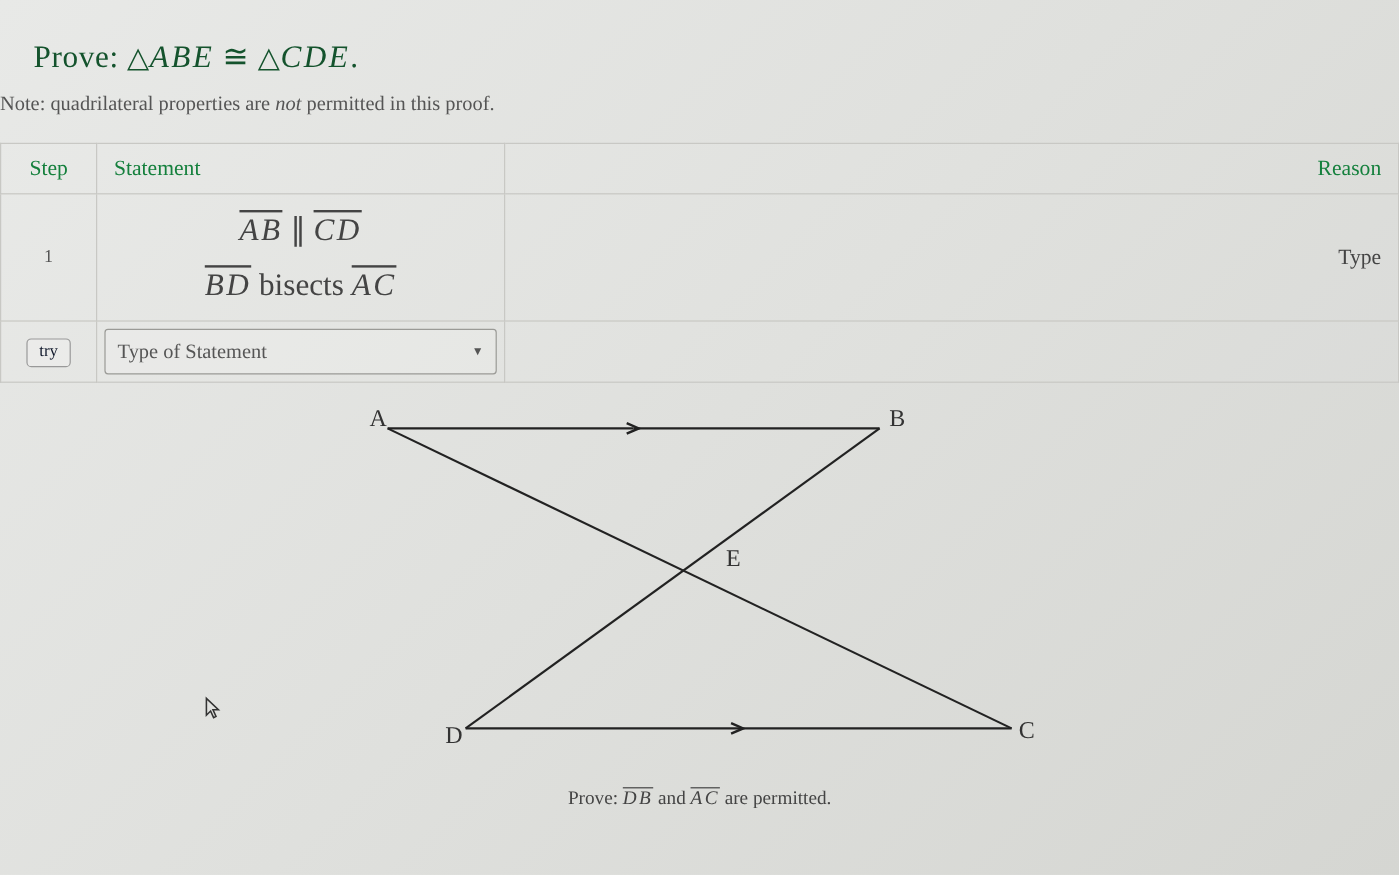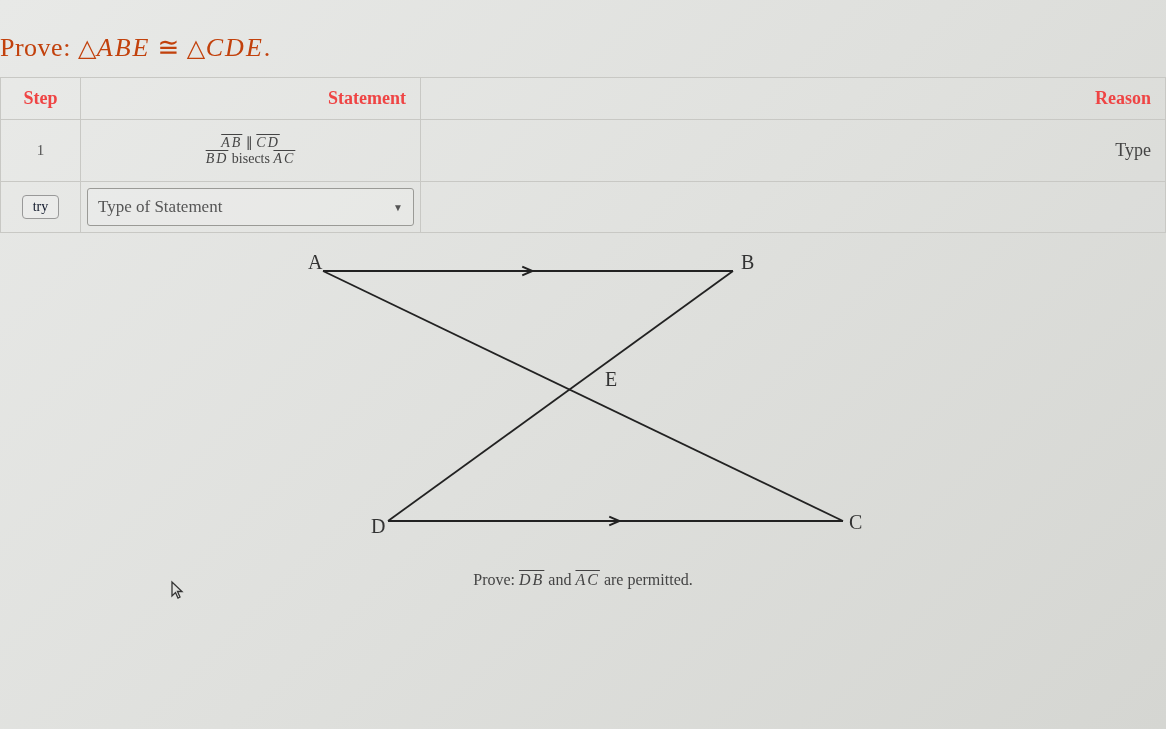--- a/index.html
+++ b/index.html
@@ -11,23 +11,24 @@
     font-family: Georgia, 'Times New Roman', serif;
     background: linear-gradient(135deg, #e8e9e7 0%, #dfe0dd 50%, #d5d6d2 100%);
     color: #3a3a3a;
     overflow: hidden;
   }
   .page {
     padding: 20px 0 0 0;
   }
   .prove-line {
     font-size: 26px;
-    color: #c2410c;
+    color: #14532d;
     padding: 12px 0 14px 0;
     letter-spacing: 0.5px;
+    margin-left: 28px;
   }
   .triangle {
     font-size: 24px;
     vertical-align: baseline;
   }
   .note-line {
     font-size: 17px;
     color: #555;
     padding-bottom: 22px;
   }
@@ -39,25 +40,25 @@
   .proof-table th, .proof-table td {
     border: 1px solid #c8c8c4;
     padding: 10px 14px;
     text-align: right;
     vertical-align: middle;
     font-size: 18px;
     color: #444;
     background: rgba(255,255,255,0.05);
   }
   .proof-table th {
-    font-weight: bold;
-    color: #ef4444;
+    font-weight: normal;
+    color: #15803d;
   }
   .proof-table .step-col { width: 80px; text-align: center; }
-  .proof-table .stmt-col { width: 340px; text-align: right; }
+  .proof-table .stmt-col { width: 340px; text-align: left; }
   .proof-table .step-num { font-size: 15px; color:#555; }
   .proof-table .try-btn {
     display: inline-block;
     border: 1px solid #999;
     border-radius: 4px;
     padding: 3px 10px;
     font-size: 14px;
     color: #0f172a;
     background: rgba(255,255,255,0.2);
     cursor: pointer;
@@ -82,22 +83,22 @@
   .overline {
     text-decoration: overline;
     font-style: italic;
     letter-spacing: 2px;
   }
   .math-it { font-style: italic; letter-spacing: 2px; }
   .stmt-inner {
     display: flex;
     flex-direction: column;
     align-items: center;
-    gap: 0;
-    font-size: 14px;
+    gap: 16px;
+    font-size: 26px;
     padding: 4px 0;
   }
   .diagram-wrap {
     width: 100%;
     display: flex;
     flex-direction: column;
     align-items: center;
     margin-top: 18px;
   }
   .diagram {
@@ -127,20 +128,23 @@
 <body>
 
 <div class="page">
 
   <div class="prove-line">
     <span>Prove: </span><span class="triangle">△</span><span class="math-it">ABE</span>
     <span>≅</span>
     <span class="triangle">△</span><span class="math-it">CDE</span><span>.</span>
   </div>
 
+  <div class="note-line">
+    <span>Note: quadrilateral properties are </span><span class="em">not</span><span> permitted in this proof.</span>
+  </div>
 
   <table class="proof-table">
     <thead>
       <tr>
         <th class="step-col">Step</th>
         <th class="stmt-col">Statement</th>
         <th>Reason</th>
       </tr>
     </thead>
     <tbody>

